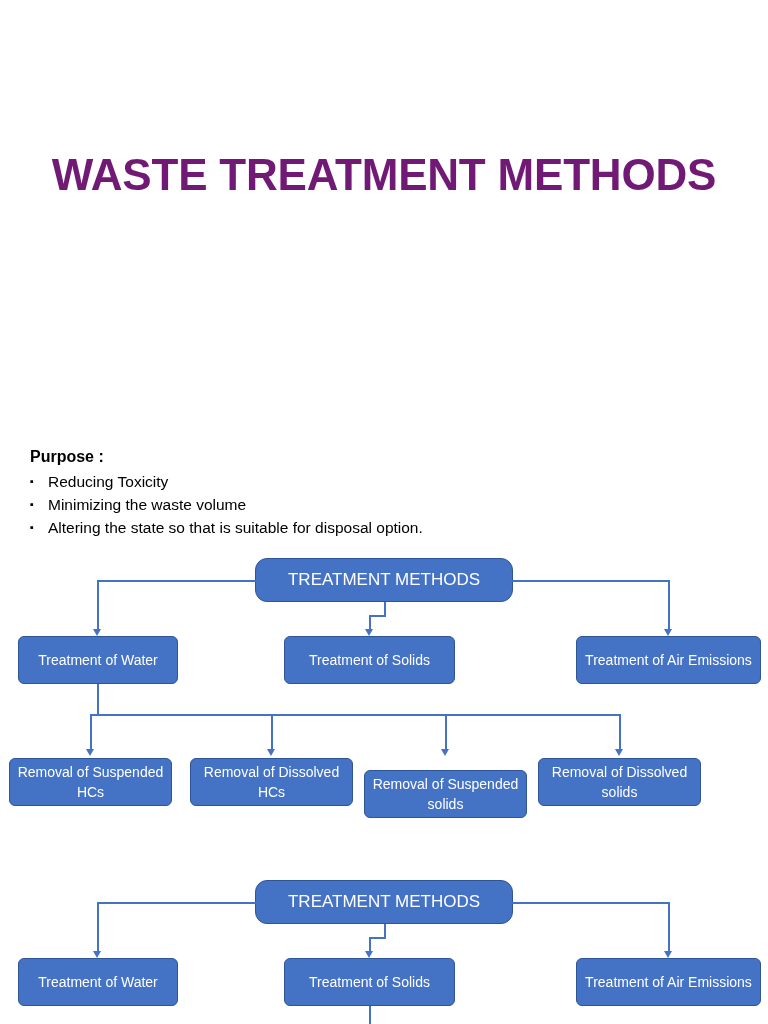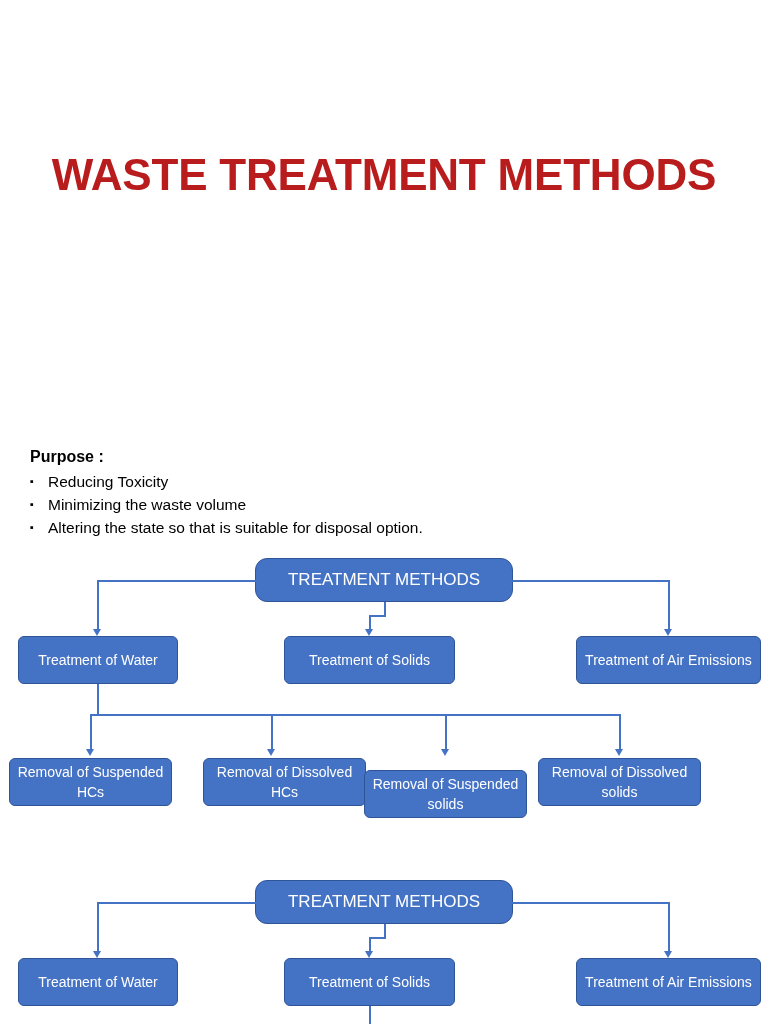--- a/index.html
+++ b/index.html
@@ -26,21 +26,21 @@
   
   .title {
     position: absolute;
     left: 0;
     top: 150px;
     width: 768px;
     text-align: center;
     font-size: 44px;
     font-weight: bold;
     letter-spacing: -0.2px;
-    color: #b91c1c;
+    color: #701a75;
   }
 
   
   .purpose-block {
     position: absolute;
     left: 30px;
     top: 447px;
     width: 600px;
   }
   .purpose-heading {
@@ -169,21 +169,21 @@
     <div class="line v" style="left:271px; top:714px; height:38px;"></div>
     <div class="arrow-down" style="left:267px; top:749px;"></div>
 
     <div class="line v" style="left:445px; top:714px; height:38px;"></div>
     <div class="arrow-down" style="left:441px; top:749px;"></div>
 
     <div class="line v" style="left:619px; top:714px; height:38px;"></div>
     <div class="arrow-down" style="left:615px; top:749px;"></div>
 
     <div class="node lvl3" style="left:9px; top:758px; width:163px; height:48px;">Removal of Suspended HCs</div>
-    <div class="node lvl3" style="left:190px; top:758px; width:163px; height:48px;margin-left:13px;">Removal of Dissolved HCs</div>
+    <div class="node lvl3" style="left:190px; top:758px; width:163px; height:48px;">Removal of Dissolved HCs</div>
     <div class="node lvl3" style="left:364px; top:758px; width:163px; height:48px;margin-top:12px;">Removal of Suspended solids</div>
     <div class="node lvl3" style="left:538px; top:758px; width:163px; height:48px;">Removal of Dissolved solids</div>
   </div>
 
   <div class="clip-bottom">
 
     <div class="node root" style="left:255px; top:880px; width:258px; height:44px;">TREATMENT METHODS</div>
 
     <div class="line h" style="left:98px; top:902px; width:158px;"></div>
     <div class="line h" style="left:512px; top:902px; width:157px;"></div>

